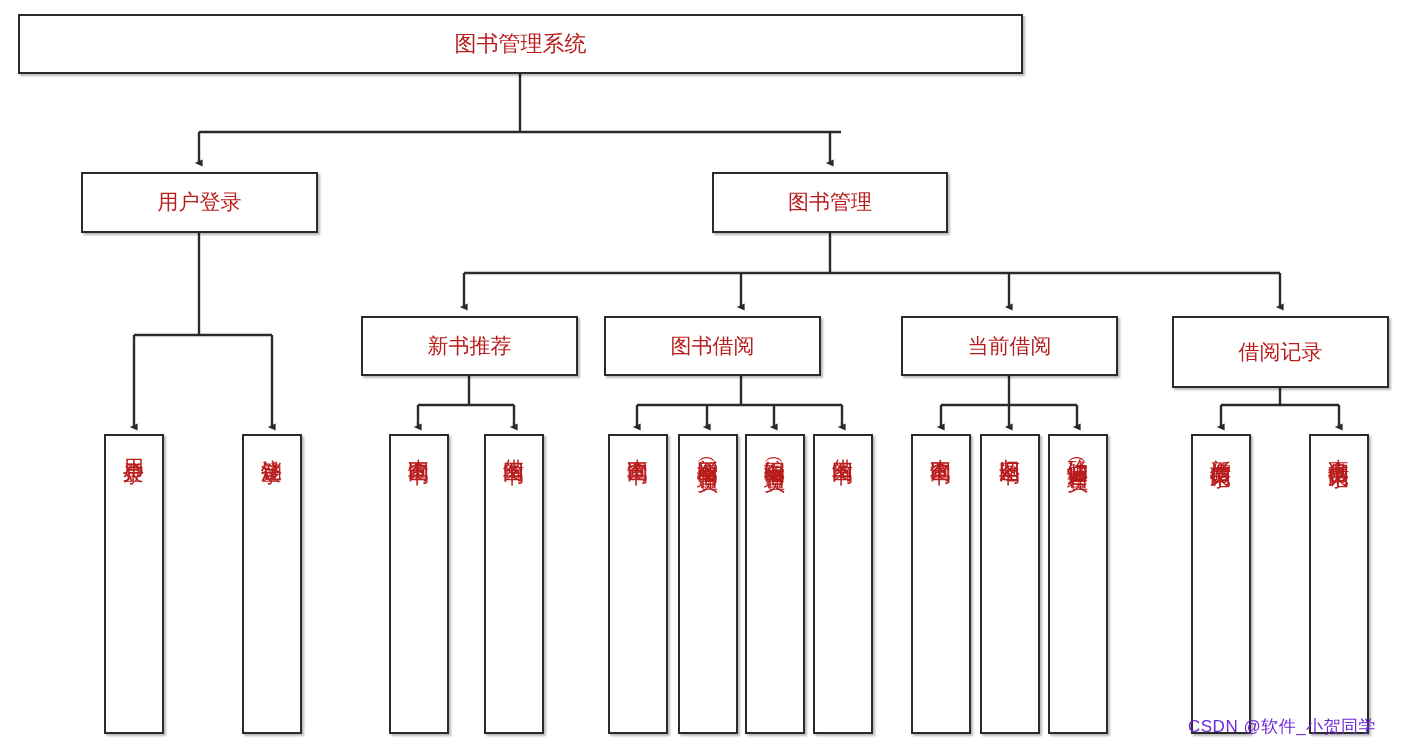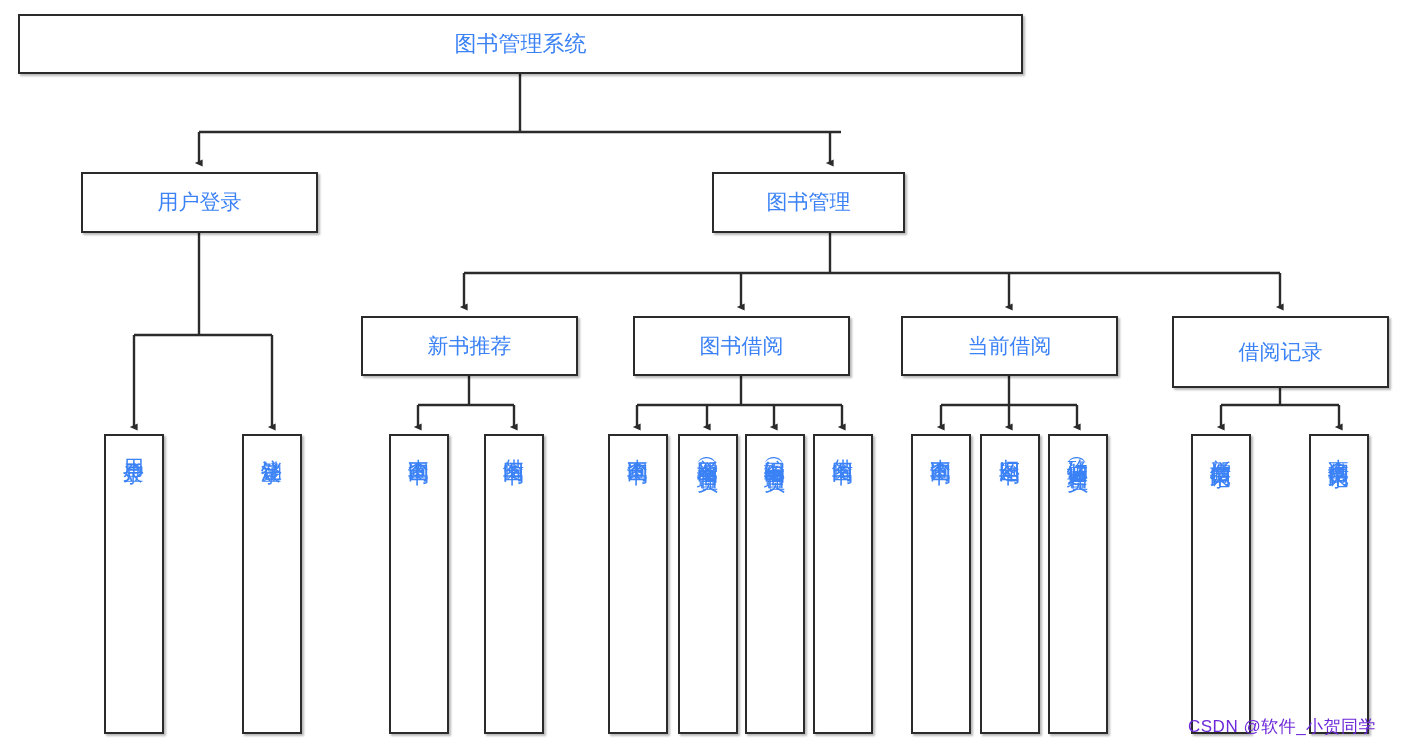--- a/index.html
+++ b/index.html
@@ -27,21 +27,21 @@
   }
   .node {
     position: absolute;
     box-sizing: border-box;
     background: #ffffff;
     border: 2px solid #2b2b2b;
     box-shadow: 2px 2px 2px rgba(0,0,0,0.28);
     display: flex;
     align-items: center;
     justify-content: center;
-    color: #3b82f6;
+    color: #b91c1c;
   }
   .node .label {
     text-align: center;
     line-height: 1.18;
     white-space: nowrap;
   }
   .node.horizontal .label {
     writing-mode: horizontal-tb;
     font-size: 21px;
   }
@@ -122,28 +122,28 @@
     </g>
   </svg>
 
   <div class="node root horizontal" style="left:18px; top:14px; width:1005px; height:60px;">
     <span class="label">图书管理系统</span>
   </div>
 
   <div class="node horizontal" style="left:81px; top:172px; width:237px; height:61px;">
     <span class="label">用户登录</span>
   </div>
-  <div class="node horizontal" style="left:712px; top:172px; width:193px; height:61px;">
+  <div class="node horizontal" style="left:712px; top:172px; width:236px; height:61px;">
     <span class="label">图书管理</span>
   </div>
 
   <div class="node horizontal" style="left:361px; top:316px; width:217px; height:60px;">
     <span class="label">新书推荐</span>
   </div>
-  <div class="node horizontal" style="left:633px; top:316px; width:217px; height:60px;">
+  <div class="node horizontal" style="left:604px; top:316px; width:217px; height:60px;">
     <span class="label">图书借阅</span>
   </div>
   <div class="node horizontal" style="left:901px; top:316px; width:217px; height:60px;">
     <span class="label">当前借阅</span>
   </div>
   <div class="node horizontal" style="left:1172px; top:316px; width:217px; height:72px;">
     <span class="label">借阅记录</span>
   </div>
 
   <div class="node vertical" style="left:104px; top:434px; width:60px; height:300px;">

